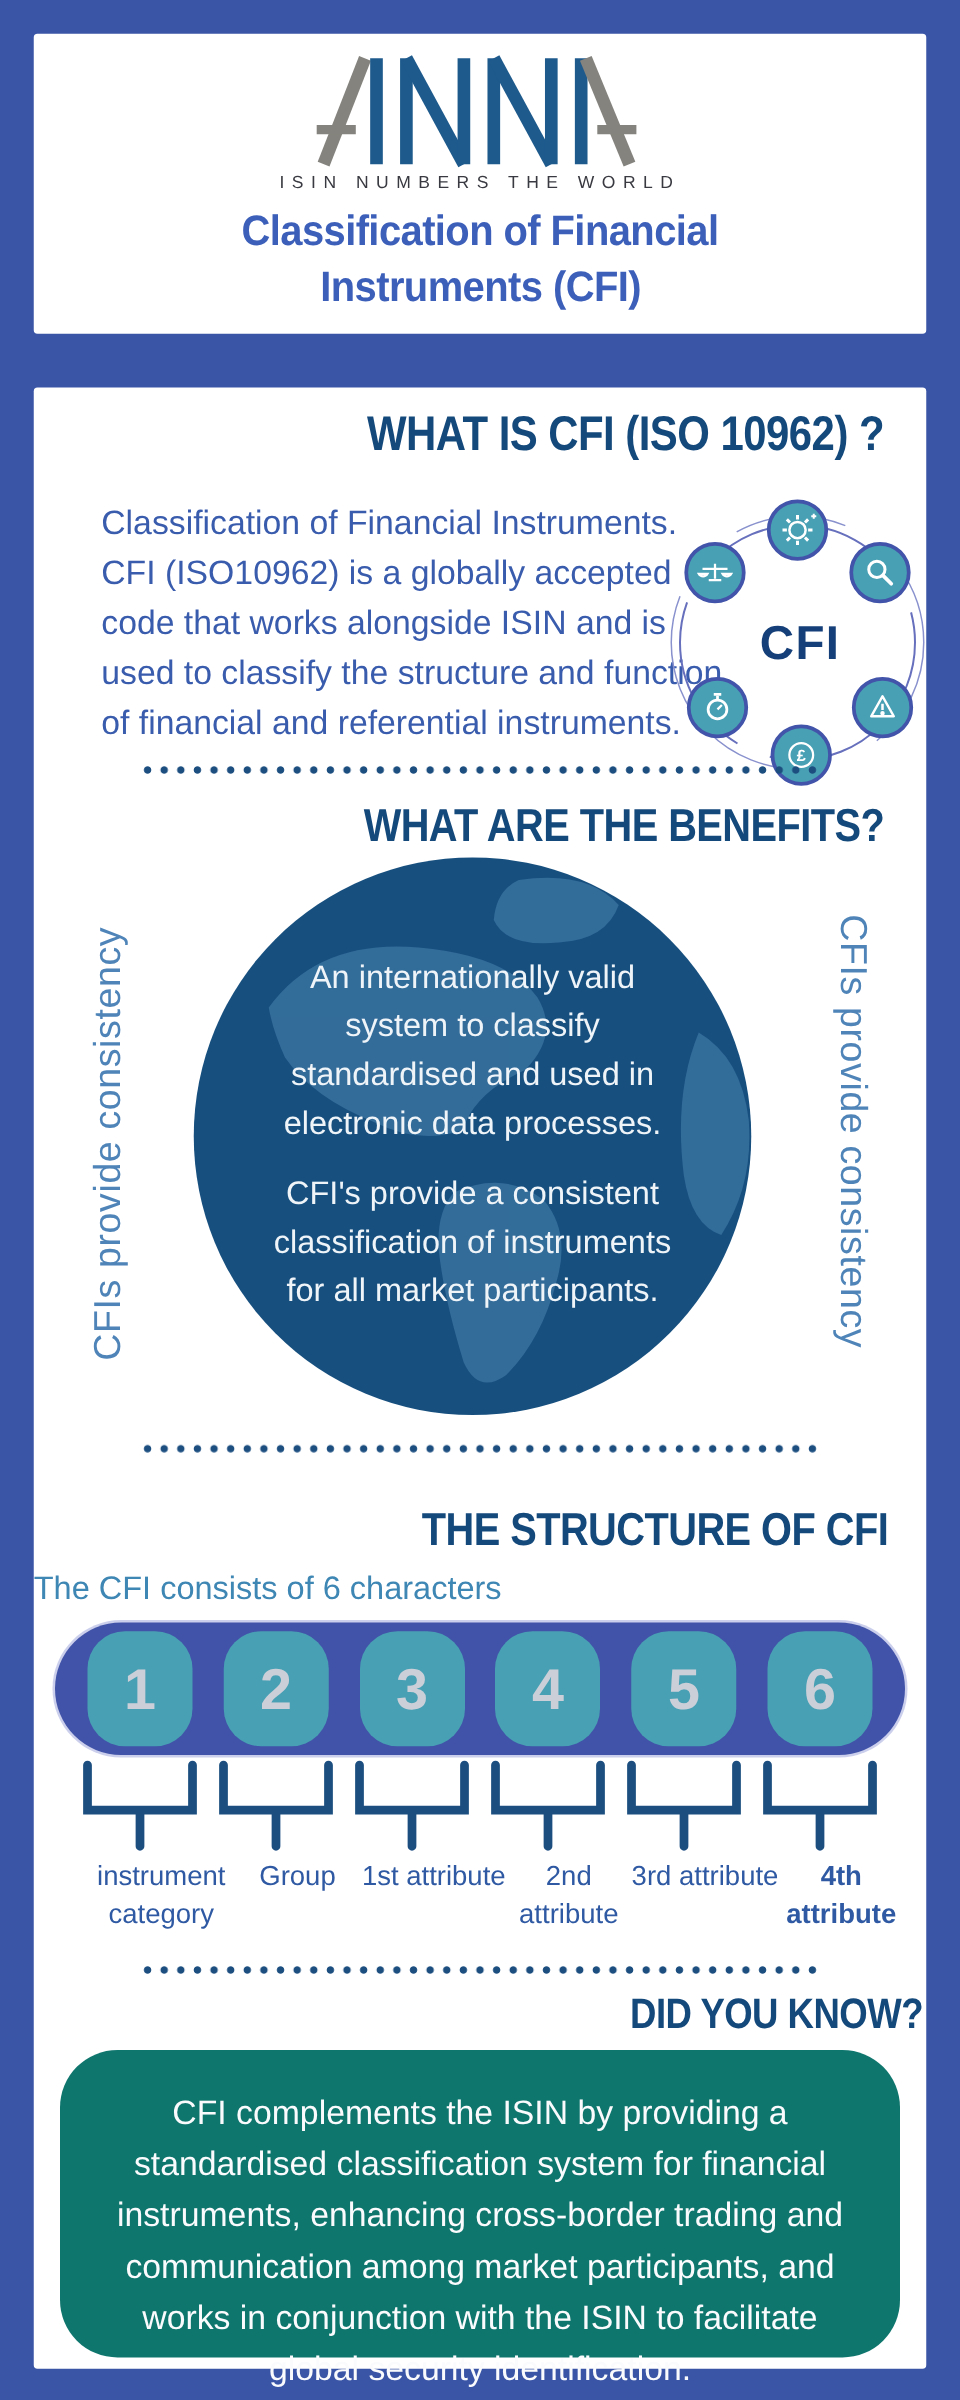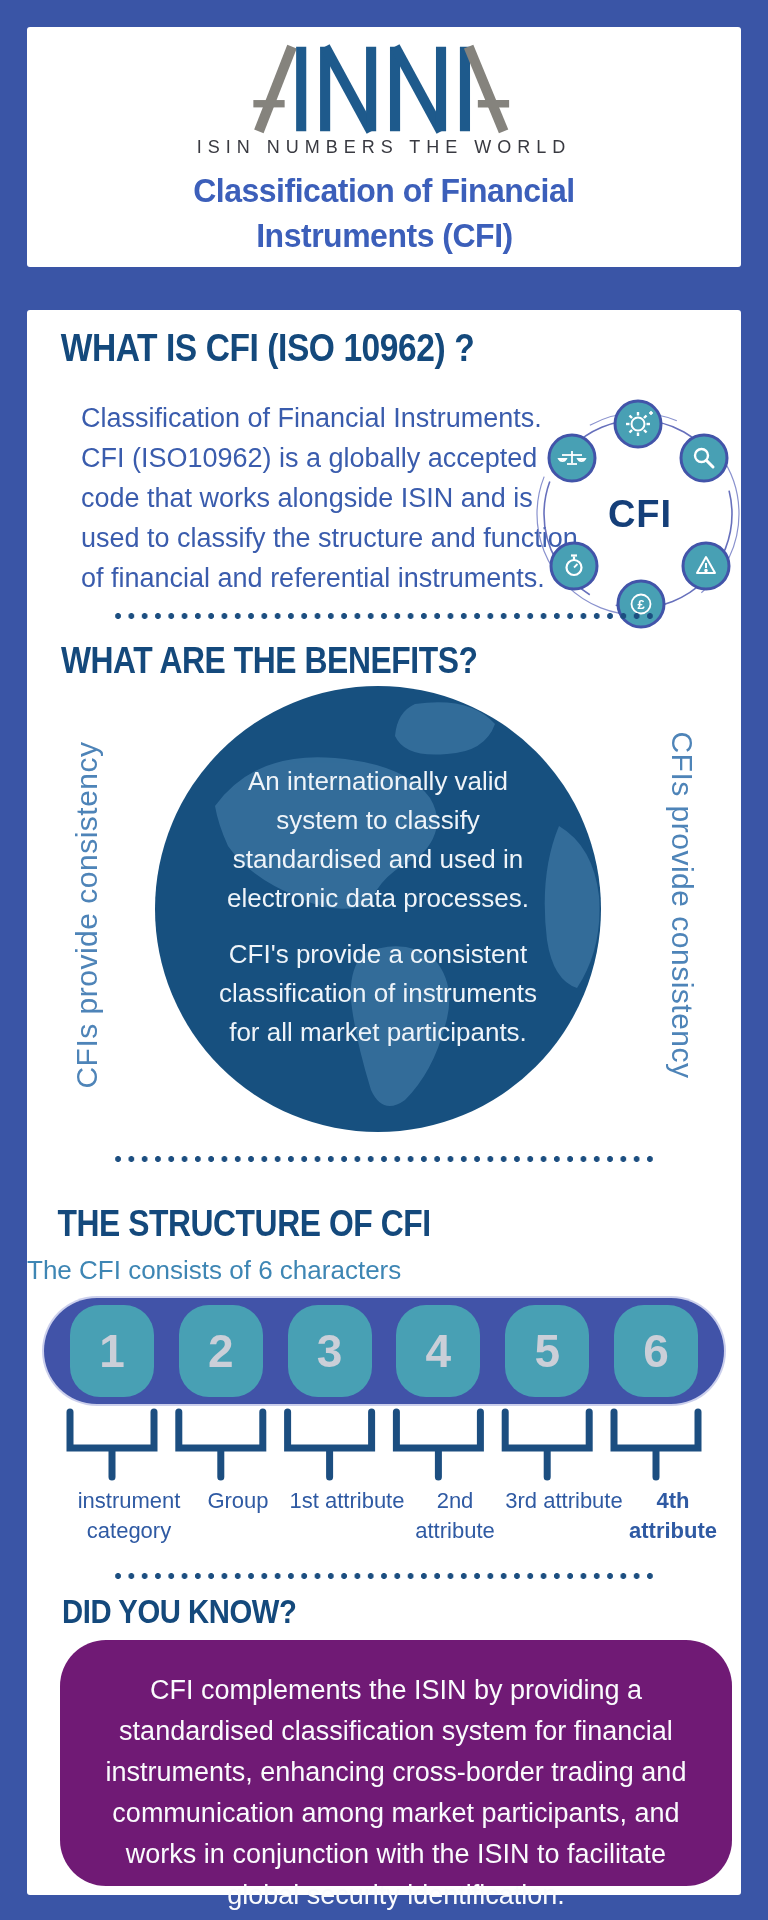--- a/index.html
+++ b/index.html
@@ -7,26 +7,26 @@
     position:relative; width:768px; height:1920px;
     background:#3A55A6; overflow:hidden;
     font-family:"Liberation Sans", sans-serif;
   }
   .card { position:absolute; left:27px; width:714px; background:#ffffff; border-radius:3px; }
   .card-top { top:27px; height:240px; text-align:center; }
   .card-main { top:310px; height:1585px; }
 
   
   .logo { display:block; margin:16px auto 0 auto; }
-  .tagline { margin-top:2px; font-size:18px; letter-spacing:6px; color:#393A41; }
+  .tagline { margin-top:2px; font-size:14px; letter-spacing:6px; color:#393A41; }
   .doc-title { margin:10px 0 0 0; font-size:34px; font-weight:bold; color:#3C5FBA; line-height:45px; letter-spacing:-0.5px; }
   .doc-title span { display:inline-block; transform:scaleX(0.94); }
 
   
-  .sec-h { position:absolute; left:0; width:714px; margin:0; text-align:left;
+  .sec-h { position:absolute; left:0; width:714px; margin:0; text-align:right;
            color:#14497C; font-weight:bold; letter-spacing:-0.5px; }
   .sec-h > span { display:inline-block; transform:scaleX(0.86); white-space:nowrap; }
   .dots { position:absolute; left:50%; transform:translateX(-50%); width:545px; height:8px;
           background-image:radial-gradient(circle, #1C4E80 2.6px, transparent 3.3px);
           background-size:13.3px 8px; background-repeat:repeat-x; background-position:center; }
 
   
   .h-whatis { top:16px; font-size:39px; }
   .body-text { position:absolute; left:38px; top:72px; width:508px; margin:16px;
                font-size:27px; line-height:40px; color:#3A5CAD; }
@@ -64,21 +64,21 @@
   .pos-label { position:absolute; top:1176px; width:120px; text-align:center;
                font-size:22px; line-height:30px; color:#2F5AA3; }
   .pos-label-0 { left:42px; }  .pos-label-1 { left:151px; } .pos-label-2 { left:260px; }
   .pos-label-3 { left:368px; } .pos-label-4 { left:477px; } .pos-label-5 { left:586px;font-weight:bold; }
 
   .dots-3 { top:1262px; }
 
   
   .h-dyk { top:1282px; font-size:34px;margin-left:16px; }
   .dyk-box { position:absolute; left:21px; top:1330px; width:672px; height:246px;
-             background:#701a75; border-radius:46px; box-sizing:border-box;margin-left:12px; }
+             background:#0f766e; border-radius:46px; box-sizing:border-box; }
   .dyk-box p { margin:30px 36px 0 36px; text-align:center; color:#FAFBFD;
                font-size:27px; line-height:41px; }
 </style>
 </head>
 <body>
 
 <div class="page">
 
   <section class="card card-top">
     <svg class="logo" width="300" height="92" viewBox="0 0 320 100">

